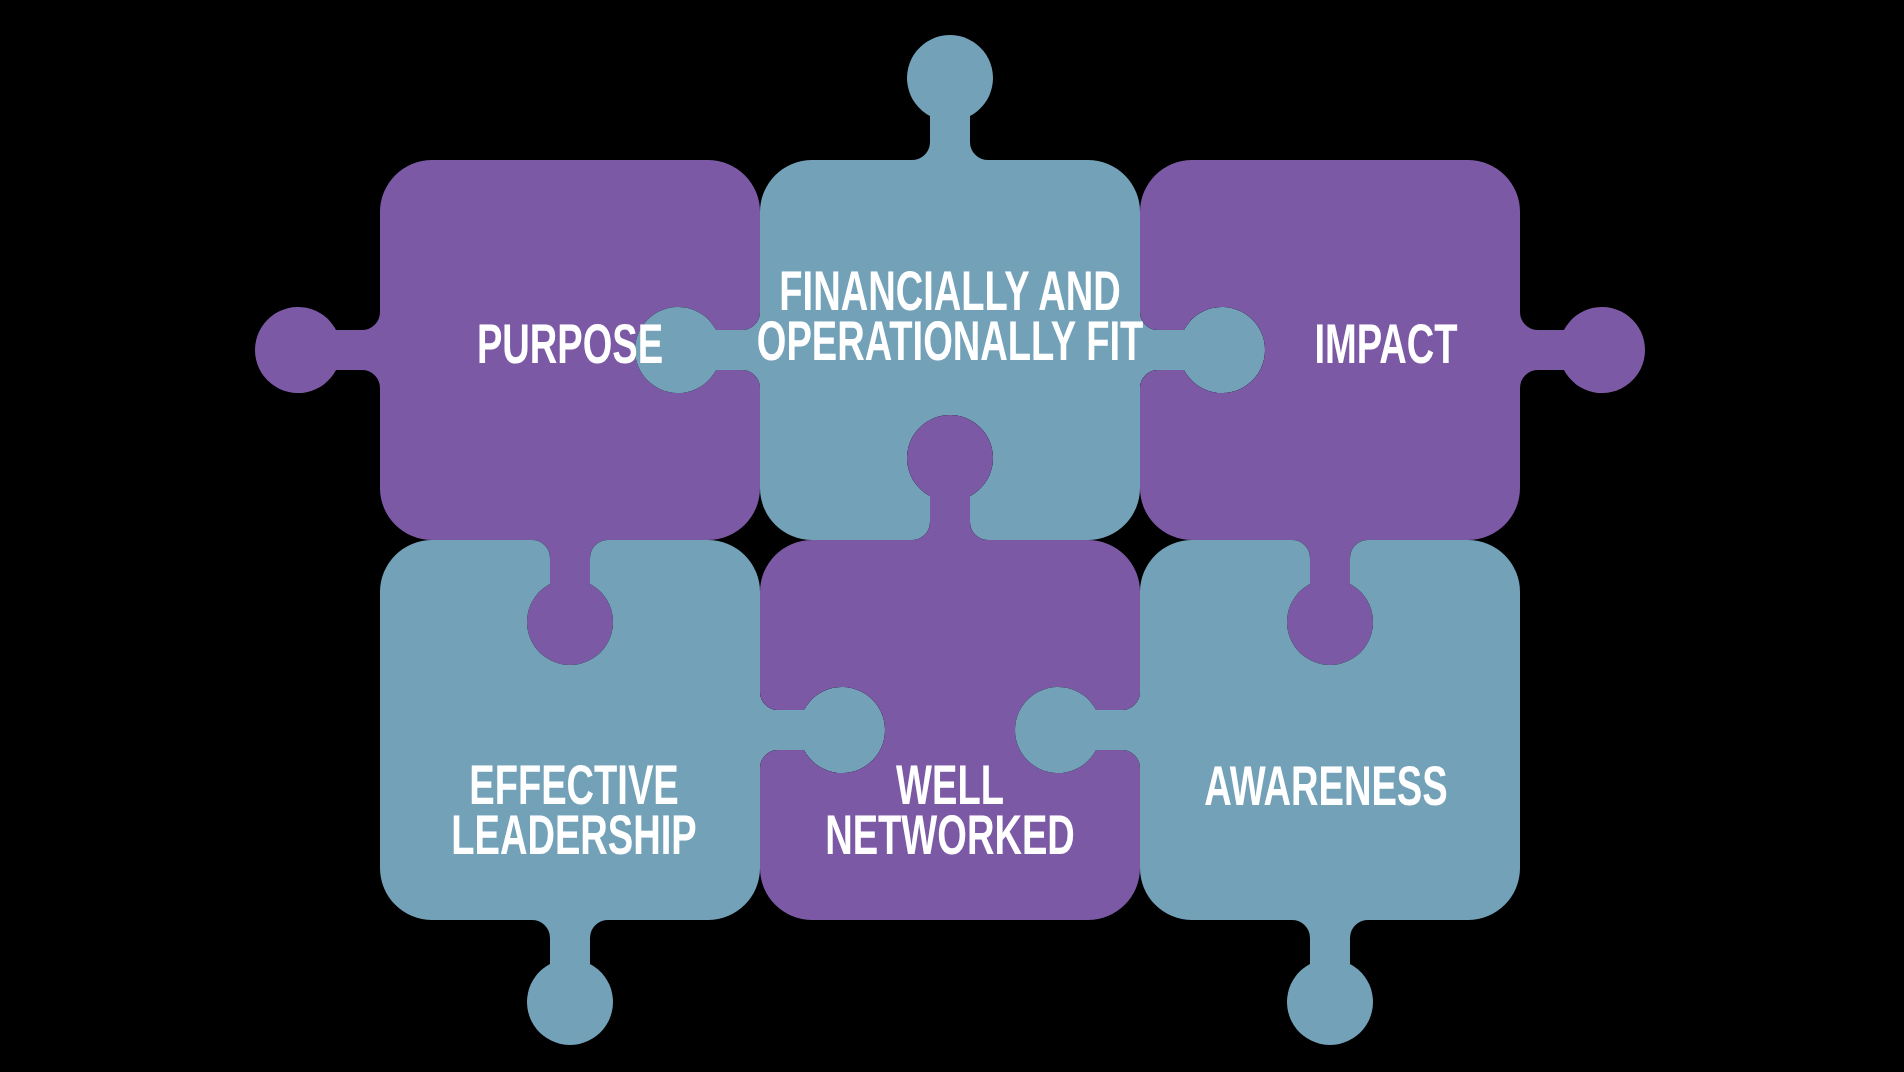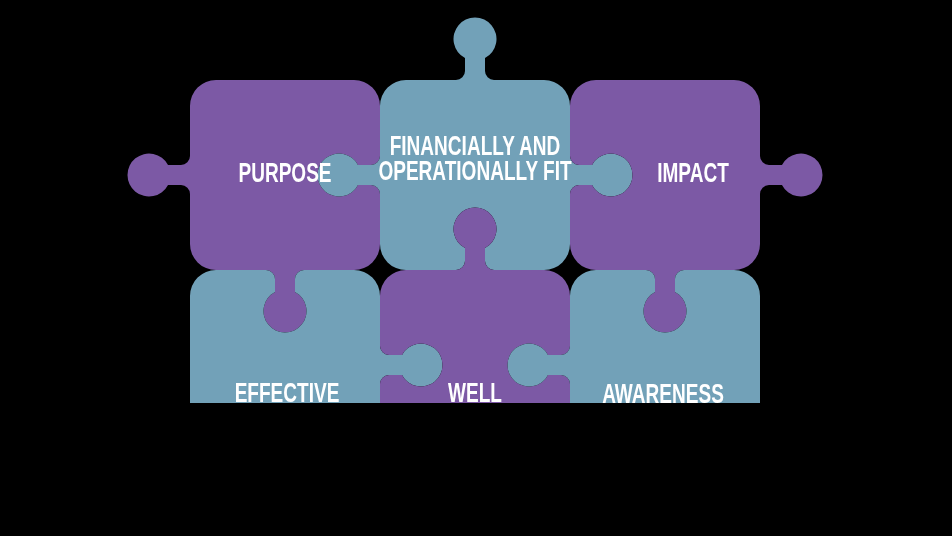--- a/index.html
+++ b/index.html
@@ -3,21 +3,21 @@
 <meta charset="utf-8">
 <style>
   html, body {
     margin: 0;
     padding: 0;
     background: #000;
   }
   .stage {
     position: relative;
     width: 952px;
-    height: 403px;
+    height: 536px;
     overflow: hidden;
   }
   .stage svg {
     position: absolute;
     left: 0;
     top: 0;
     display: block;
   }
   .labels-layer {
     position: absolute;

